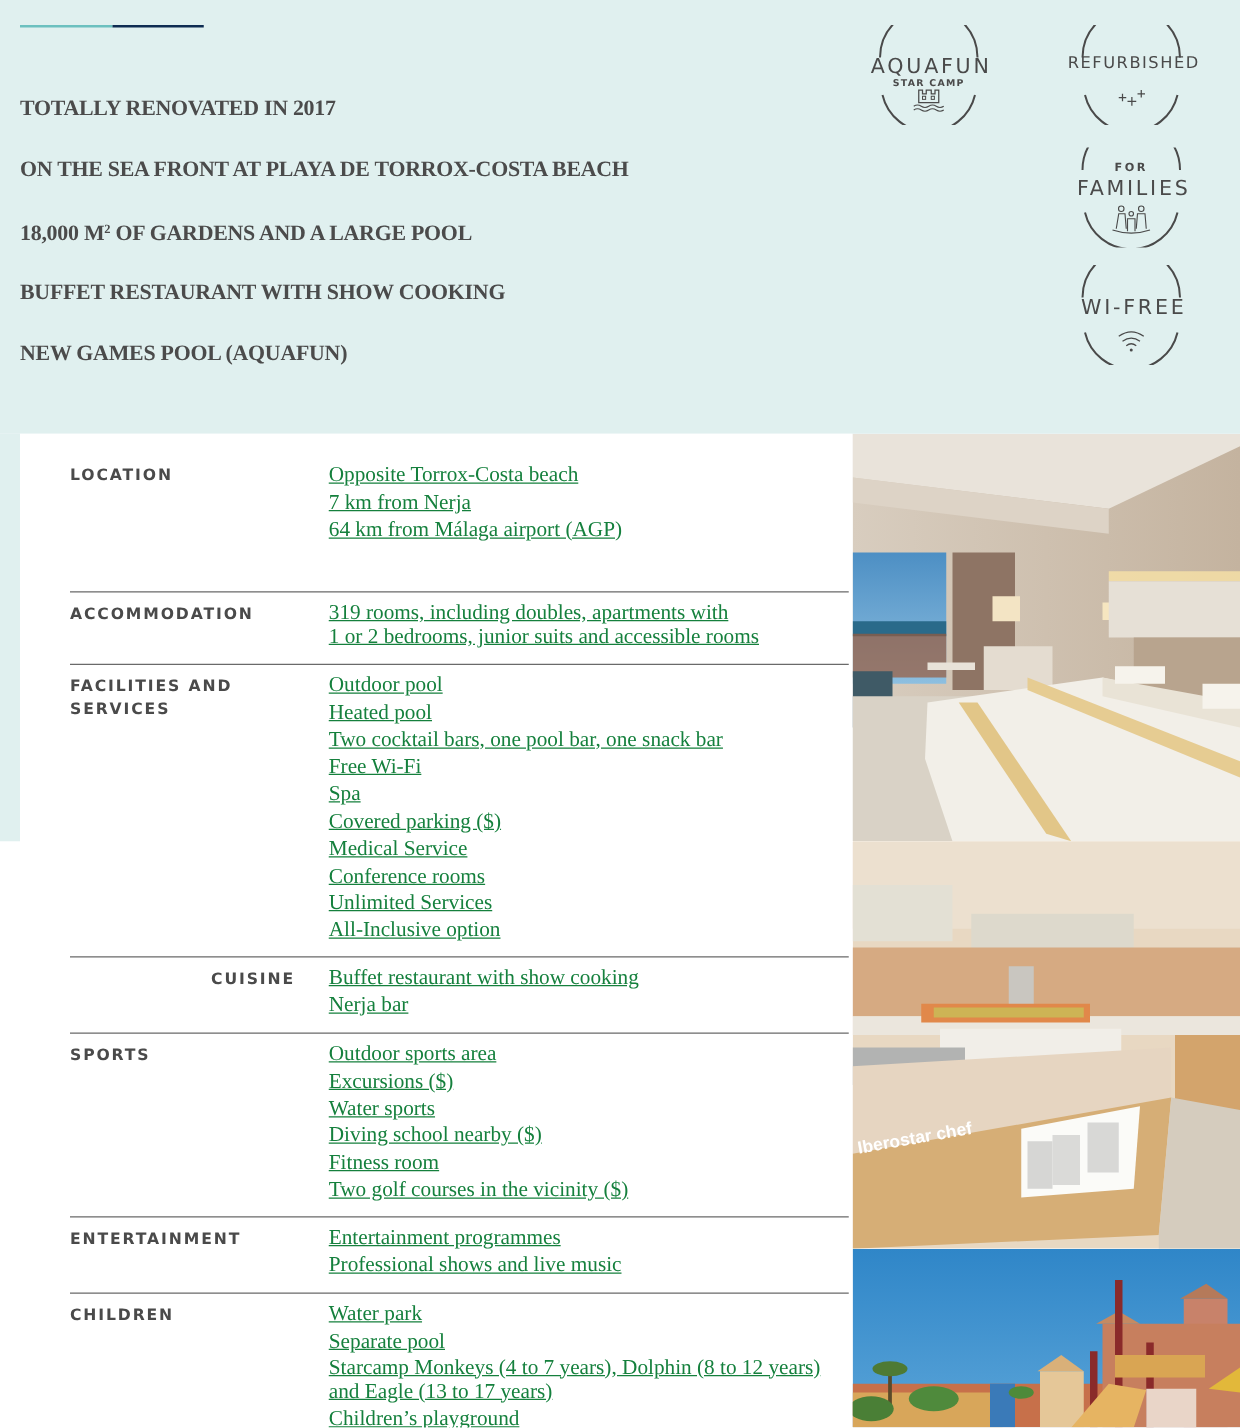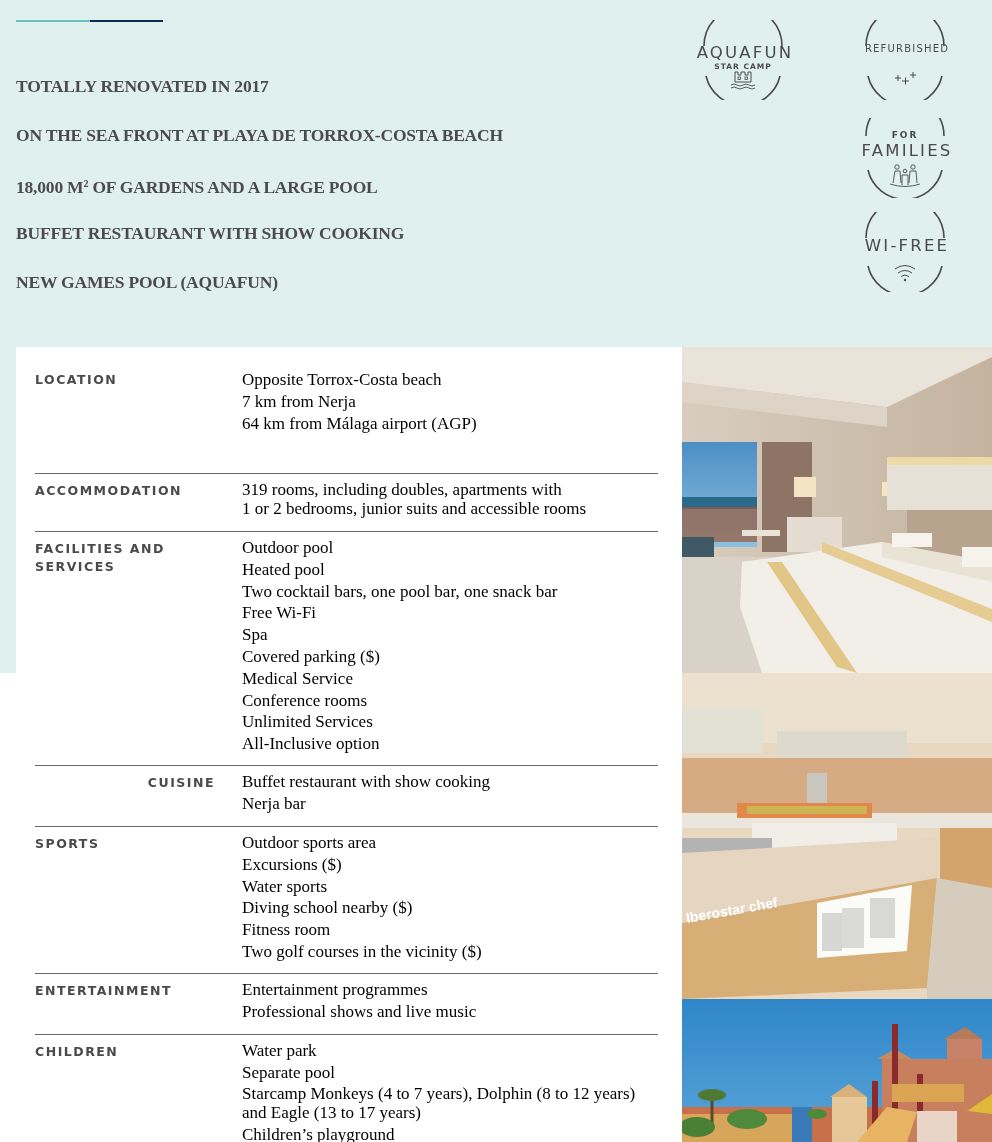--- a/index.html
+++ b/index.html
@@ -16,25 +16,25 @@
   .highlights { position: absolute; left: 16px; top: 74px; }
   .highlight { font-family: "Liberation Serif", serif; font-weight: bold; font-size: 17.5px; color: #4b4b4b; letter-spacing: -0.2px; height: 49px; line-height: 24px; white-space: nowrap; }
   .highlight sup { font-size: 10px; vertical-align: 6px; }
 
   .badge { position: absolute; width: 110px; height: 80px; }
   .badge svg { position: absolute; left: 0; top: 0; }
   .badge .big { position: absolute; left: 4px; right: 0; text-align: center; font-family: "DejaVu Sans", sans-serif; font-size: 16.5px; letter-spacing: 1.6px; color: #4a4a4a; white-space: nowrap; }
   .badge .small { position: absolute; left: 0; right: 0; text-align: center; font-family: "DejaVu Sans", sans-serif; font-weight: bold; font-size: 7.5px; letter-spacing: 1px; color: #4a4a4a; }
 
   .info-table { position: absolute; left: 16px; top: 347px; width: 666px; height: 795px; background: #ffffff; }
-  .info-row { position: absolute; left: 19px; width: 623px; }
+  .info-row { position: absolute; left: 40px; width: 623px; }
   .info-row.bordered { border-top: 1.5px solid #6a6a6a; margin-top: 28px; }
   .row-label { position: absolute; left: 0; font-family: "DejaVu Sans", sans-serif; font-weight: bold; font-size: 12.5px; letter-spacing: 1.5px; color: #4a4a4a; line-height: 18px; width: 180px; }
   .row-values { position: absolute; left: 207px; }
-  .row-value { font-family: "Liberation Serif", serif; font-size: 17px; color: #000000; line-height: 21.8px; white-space: nowrap; }
+  .row-value { font-family: "Liberation Serif", serif; font-size: 17px; color: #15803d; line-height: 21.8px; white-space: nowrap; text-decoration: underline; }
   .row-value.wrap { white-space: normal; width: 410px; line-height: 19px; margin-bottom: 2.8px; }
 
   .photo { position: absolute; left: 682px; width: 310px; overflow: hidden; }
   .photo svg { display: block; }
 </style>
 </head>
 <body>
 
 <div class="bg-teal"></div>
 <div class="bg-teal-strip"></div>
@@ -64,21 +64,21 @@
     <path d="M43 65 q3 -2 6 0 t6 0 t6 0 t6 0" fill="none" stroke="#4a4a4a" stroke-width="0.9"></path>
     <path d="M43 68 q3 -2 6 0 t6 0 t6 0 t6 0" fill="none" stroke="#4a4a4a" stroke-width="0.9"></path>
   </svg>
 </div>
 
 <div class="badge" style="left:830px; top:20px; width:150px;">
   <svg width="150" height="80" viewBox="0 0 150 80">
     <path d="M36 26 A38 38 0 0 1 114 26" fill="none" stroke="#4a4a4a" stroke-width="1.6"></path>
     <path d="M38 56 A38 38 0 0 0 112 56" fill="none" stroke="#4a4a4a" stroke-width="1.6"></path>
   </svg>
-  <div class="big" style="top:23px; font-size:10px; letter-spacing:1.2px;">REFURBISHED</div>
+  <div class="big" style="top:23px; font-size:13px; letter-spacing:1.2px;">REFURBISHED</div>
   <svg width="150" height="80" viewBox="0 0 150 80" style="position:absolute;left:0;top:0;">
     <path d="M65 58 h6 M68 55 v6" stroke="#4a4a4a" stroke-width="1"></path>
     <path d="M72 61 h7 M75.5 57.5 v7" stroke="#4a4a4a" stroke-width="1"></path>
     <path d="M80 55 h6 M83 52 v6" stroke="#4a4a4a" stroke-width="1"></path>
   </svg>
 </div>
 
 <div class="badge" style="left:850px; top:118px;">
   <svg width="110" height="80" viewBox="0 0 110 80">
     <path d="M16 18 A38 38 0 0 1 94 18" fill="none" stroke="#4a4a4a" stroke-width="1.6"></path>

